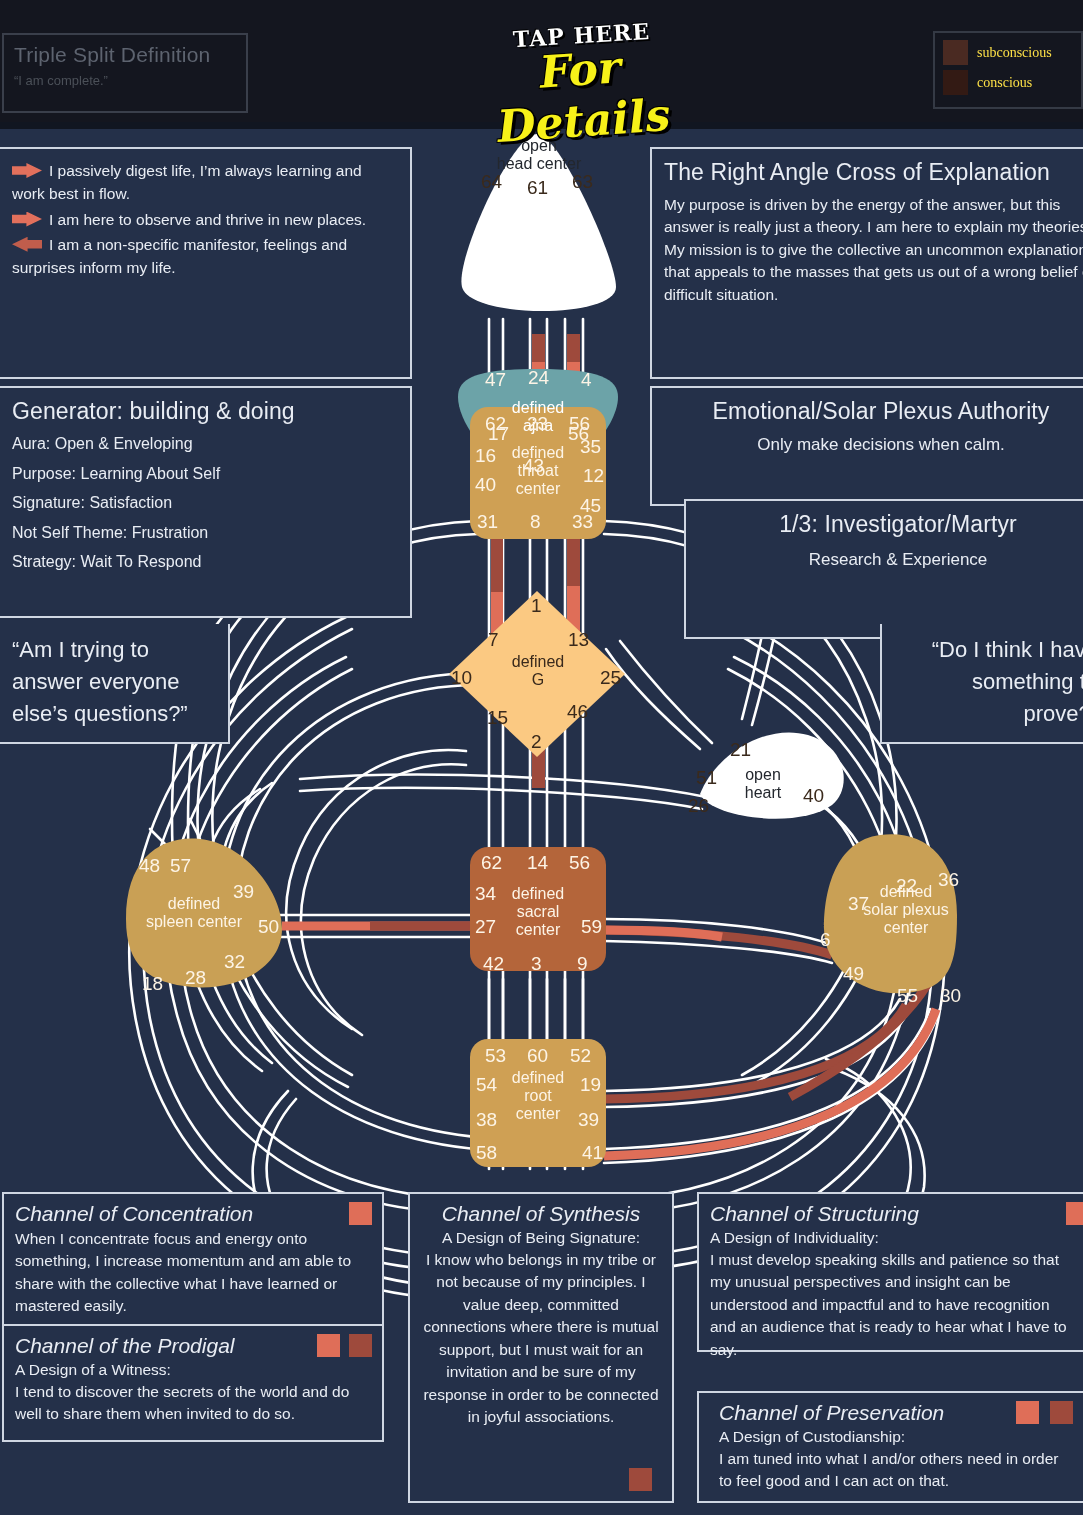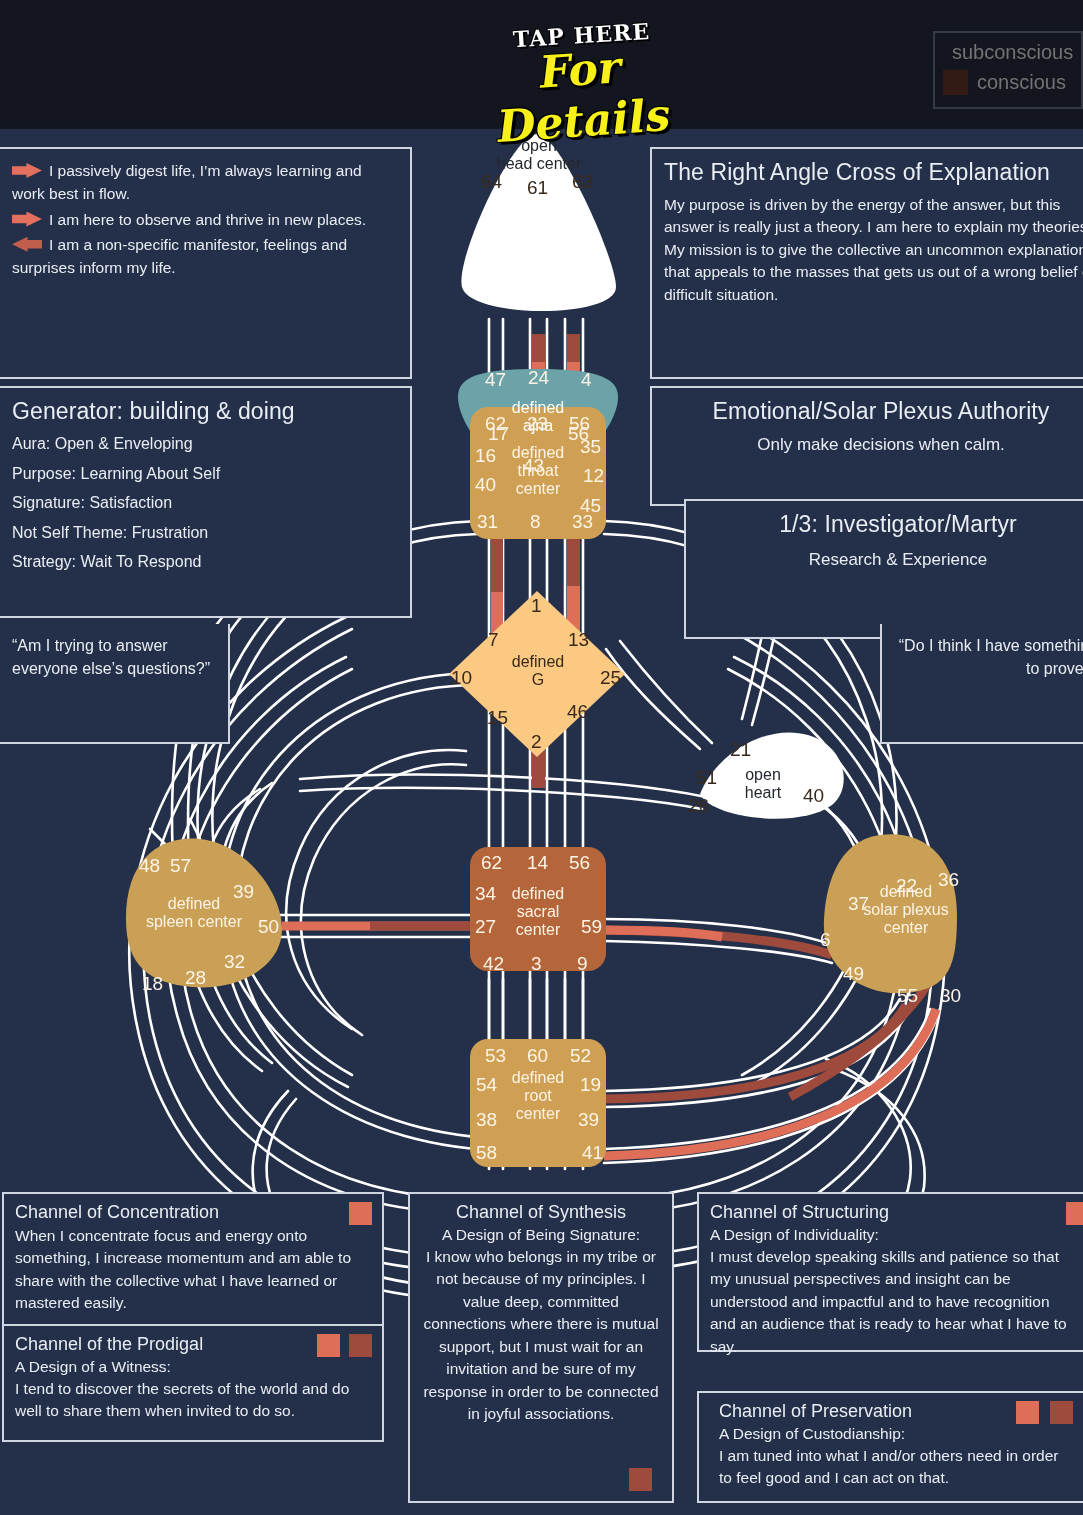--- a/index.html
+++ b/index.html
@@ -41,21 +41,21 @@
     transform: rotate(-4deg); display: inline-block; margin-top: -4px;
     text-shadow: 3px 3px 0 #000, -1px -1px 0 #000, 1px -1px 0 #000, -1px 1px 0 #000;
   }
 
   .legend {
     position: absolute; right: 0px; top: 31px; width: 150px; height: 78px;
     border: 2px solid #353a45; padding: 7px 8px;
   }
   .legend-row { display: flex; align-items: center; gap: 9px; margin-bottom: 5px; }
   .legend-sw { width: 25px; height: 25px; }
-  .legend-lb { color: #737373; font-size: 20px; }
+  .legend-lb { color: #fde047; font-size: 14px; font-family: Liberation Serif, serif; }
 
   
   .canvas {
     position: absolute; left: 0; top: 122px; width: 1083px; height: 1435px;
     background: #243049;
     margin-top: 7px;
   }
 
   
   .panel {
@@ -84,21 +84,21 @@
     margin-right: 7px;
   }
   .arrow.r {
     background: #e2705c;
     clip-path: polygon(0 22%, 48% 22%, 48% 0, 100% 50%, 48% 100%, 48% 78%, 0 78%);
   }
   .arrow.l {
     background: #c05d4c;
     clip-path: polygon(100% 22%, 52% 22%, 52% 0, 0 50%, 52% 100%, 52% 78%, 100% 78%);
   }
-  .quote { font-size: 16px; line-height: 1.45; }
+  .quote { font-size: 22px; line-height: 1.45; }
 
   
   .bodygraph { position: absolute; left: 0; top: 0; width: 1083px; height: 1393px; z-index: 10; }
 
   .ctr { position: absolute; z-index: 14; }
   .ctr .lbl {
     position: absolute; left: 0; right: 0; text-align: center;
     font-size: 16px; line-height: 1.12; pointer-events: none;
   }
   .gate {
@@ -106,37 +106,41 @@
     font-family: "Liberation Sans", sans-serif;
   }
   .gate.dark { color: #3a2a1c; }
   .gate.lightc { color: #fdf4e6; }
 
   
   .card {
     position: absolute; border: 2px solid #cfd6e2; background: #243049;
     color: #e9edf4; padding: 8px 11px; z-index: 22;
   }
-  .card h3 { font-size: 18px; font-weight: normal; margin-bottom: 2px; }
+  .card h3 { font-size: 21px; font-weight: normal; margin-bottom: 2px; font-style: italic; }
   .card .sub { font-size: 15.5px; line-height: 1.35; }
   .card .body { font-size: 15.5px; line-height: 1.45; }
   .sw { position: absolute; width: 23px; height: 23px; }
 
   #card-concentration { left: 2px;   top: 1063px; width: 382px; height: 160px; }
   #card-prodigal      { left: 2px;   top: 1195px; width: 382px; height: 118px; }
   #card-synthesis     { left: 408px; top: 1063px; width: 266px; height: 311px; text-align: center; }
   #card-structuring   { left: 697px; top: 1063px; width: 386px; height: 160px; border-right: none; }
   #card-preservation  { left: 697px; top: 1262px; width: 386px; height: 112px; border-right: none; padding-left: 20px; }
 </style>
 </head>
 <body>
 
 <div class="stage">
 
   <div class="header-band">
+    <div class="def-box">
+      <div class="def-title">Triple Split Definition</div>
+      <div class="def-sub">“I am complete.”</div>
+    </div>
     <div class="legend">
       <div class="legend-row">
         <div class="legend-sw" style="background:#4a2a22"></div>
         <div class="legend-lb">subconscious</div>
       </div>
       <div class="legend-row">
         <div class="legend-sw" style="background:#331a14"></div>
         <div class="legend-lb">conscious</div>
       </div>
     </div>

